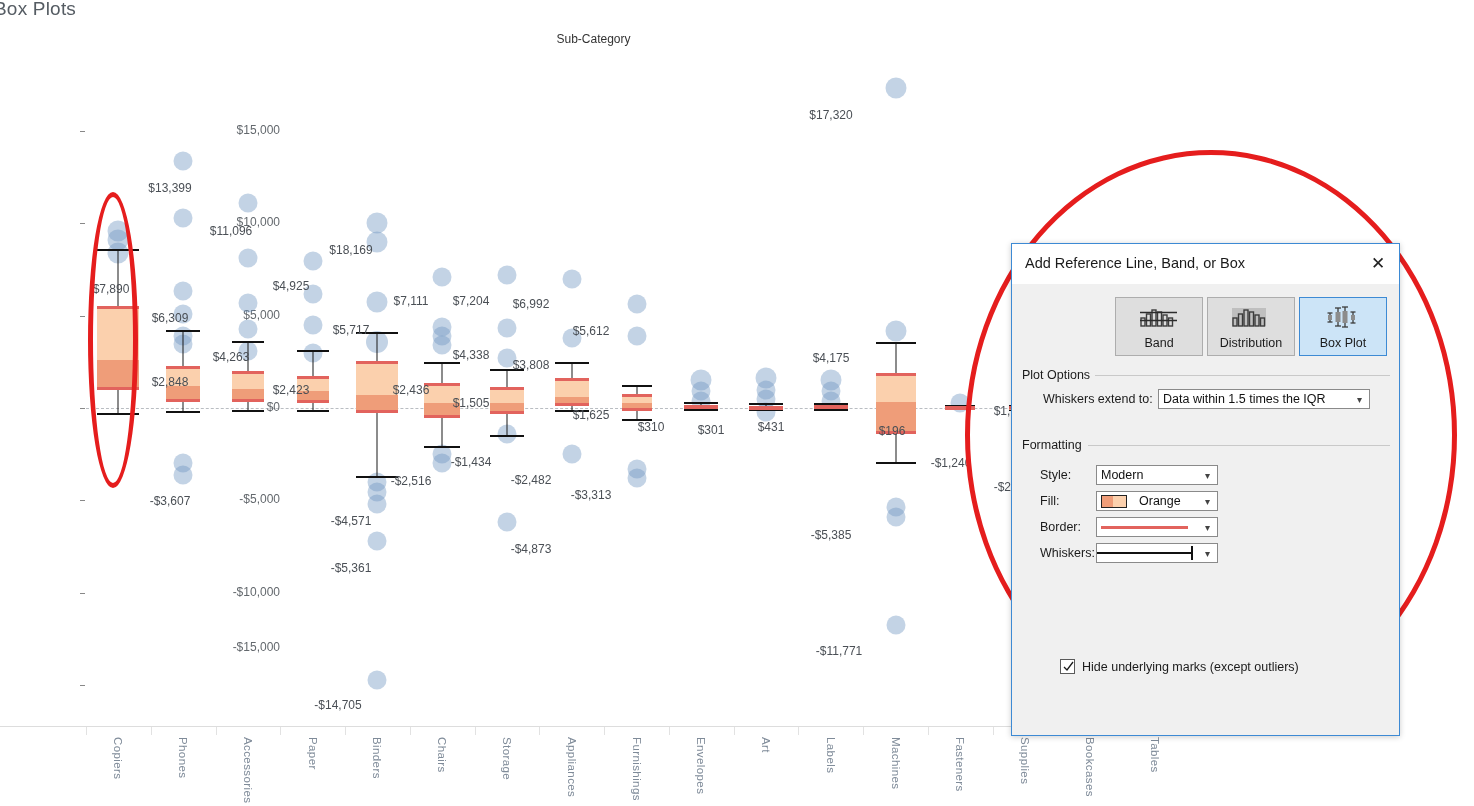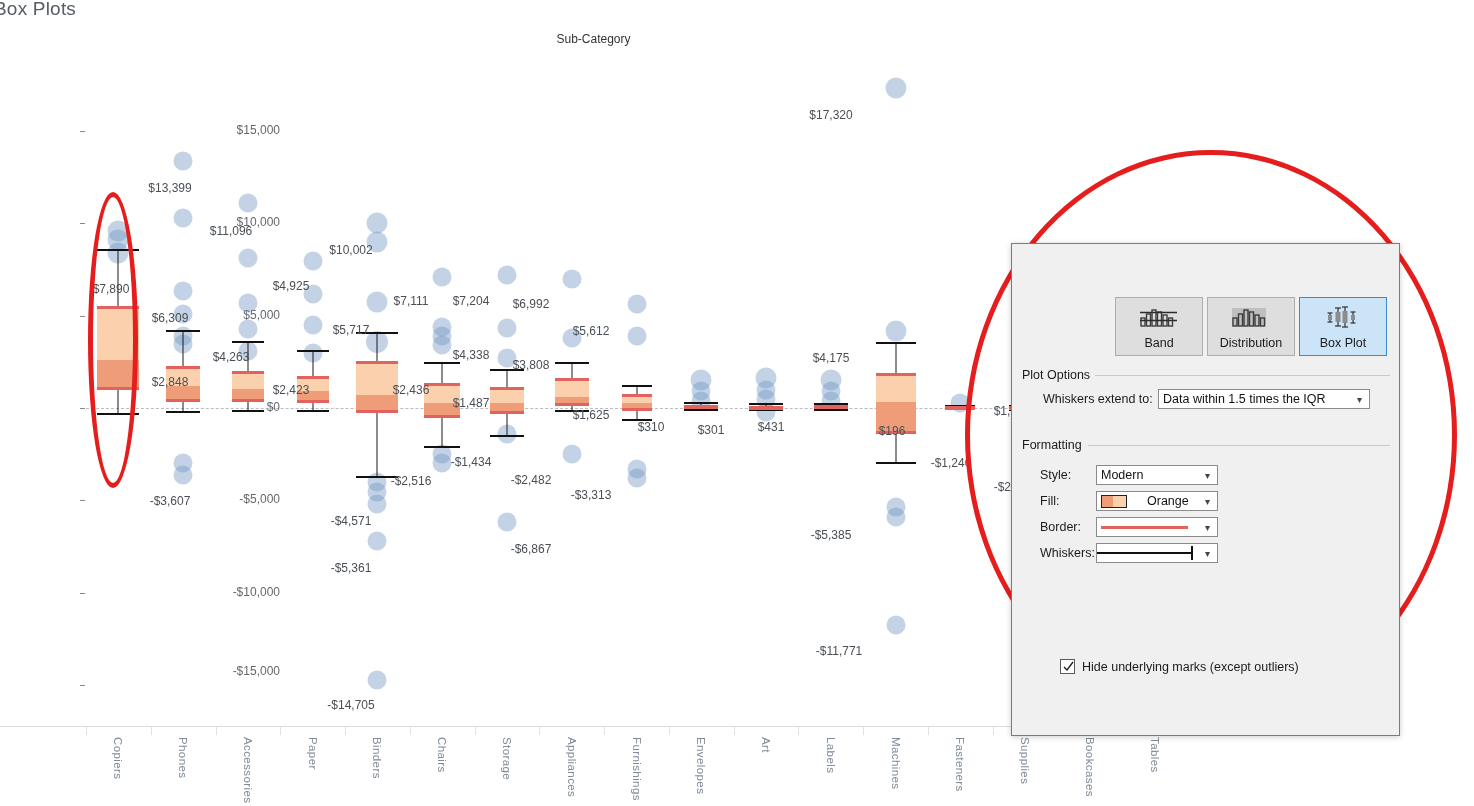--- a/index.html
+++ b/index.html
@@ -165,21 +165,21 @@
     <div class="ytick" style="top: 223.333px;">$10,000</div>
     <div class="ytickmark" style="top: 223.333px;"></div>
     <div class="ytick" style="top: 315.667px;">$5,000</div>
     <div class="ytickmark" style="top: 315.667px;"></div>
     <div class="ytick" style="top: 408px;">$0</div>
     <div class="ytickmark" style="top: 408px;"></div>
     <div class="ytick" style="top: 500.333px;">-$5,000</div>
     <div class="ytickmark" style="top: 500.333px;"></div>
     <div class="ytick" style="top: 592.667px;">-$10,000</div>
     <div class="ytickmark" style="top: 592.667px;"></div>
-    <div class="ytick" style="top: 672px;">-$15,000</div>
+    <div class="ytick" style="top: 648px;">-$15,000</div>
     <div class="ytickmark" style="top: 685px;"></div>
   </div>
 
 <div id="marks-layer">
     <div class="dot" style="left: 118.382px; top: 231.459px; width: 21px; height: 21px;"></div>
     <div class="dot" style="left: 118.382px; top: 239.953px; width: 21px; height: 21px;"></div>
     <div class="dot" style="left: 118.382px; top: 253.249px; width: 21px; height: 21px;"></div>
     <div class="dot" style="left: 183.147px; top: 160.565px; width: 19px; height: 19px;"></div>
     <div class="dot" style="left: 183.147px; top: 217.793px; width: 19px; height: 19px;"></div>
     <div class="dot" style="left: 183.147px; top: 291.494px; width: 19px; height: 19px;"></div>
@@ -443,33 +443,33 @@
 <div id="labels-layer">
     <div class="dlabel" style="left: 111px; top: 282px;">$7,890</div>
     <div class="dlabel" style="left: 170px; top: 181px;">$13,399</div>
     <div class="dlabel" style="left: 170px; top: 311px;">$6,309</div>
     <div class="dlabel" style="left: 170px; top: 375px;">$2,848</div>
     <div class="dlabel" style="left: 170px; top: 494px;">-$3,607</div>
     <div class="dlabel" style="left: 231px; top: 224px;">$11,096</div>
     <div class="dlabel" style="left: 231px; top: 350px;">$4,263</div>
     <div class="dlabel" style="left: 291px; top: 279px;">$4,925</div>
     <div class="dlabel" style="left: 291px; top: 383px;">$2,423</div>
-    <div class="dlabel" style="left: 351px; top: 243px;">$10,002</div>
+    <div class="dlabel" style="left: 351px; top: 243px;">$18,169</div>
     <div class="dlabel" style="left: 351px; top: 323px;">$5,717</div>
     <div class="dlabel" style="left: 351px; top: 514px;">-$4,571</div>
     <div class="dlabel" style="left: 351px; top: 561px;">-$5,361</div>
-    <div class="dlabel" style="left: 351px; top: 698px;">-$14,705</div>
+    <div class="dlabel" style="left: 338px; top: 698px;">-$14,705</div>
     <div class="dlabel" style="left: 411px; top: 294px;">$7,111</div>
     <div class="dlabel" style="left: 411px; top: 383px;">$2,436</div>
     <div class="dlabel" style="left: 411px; top: 474px;">-$2,516</div>
     <div class="dlabel" style="left: 471px; top: 294px;">$7,204</div>
     <div class="dlabel" style="left: 471px; top: 348px;">$4,338</div>
-    <div class="dlabel" style="left: 471px; top: 396px;">$1,487</div>
+    <div class="dlabel" style="left: 471px; top: 396px;">$1,505</div>
     <div class="dlabel" style="left: 471px; top: 455px;">-$1,434</div>
-    <div class="dlabel" style="left: 531px; top: 542px;">-$6,867</div>
+    <div class="dlabel" style="left: 531px; top: 542px;">-$4,873</div>
     <div class="dlabel" style="left: 531px; top: 297px;">$6,992</div>
     <div class="dlabel" style="left: 531px; top: 358px;">$3,808</div>
     <div class="dlabel" style="left: 531px; top: 473px;">-$2,482</div>
     <div class="dlabel" style="left: 591px; top: 324px;">$5,612</div>
     <div class="dlabel" style="left: 591px; top: 408px;">$1,625</div>
     <div class="dlabel" style="left: 591px; top: 488px;">-$3,313</div>
     <div class="dlabel" style="left: 651px; top: 420px;">$310</div>
     <div class="dlabel" style="left: 711px; top: 423px;">$301</div>
     <div class="dlabel" style="left: 771px; top: 420px;">$431</div>
     <div class="dlabel" style="left: 831px; top: 108px;">$17,320</div>
@@ -517,20 +517,24 @@
     <div class="catlabel" style="left: 1083.85px;">Bookcases</div>
     <div class="catsep" style="left: 1122.24px;"></div>
     <div class="catlabel" style="left: 1148.62px;">Tables</div>
   </div>
 
 <div class="redellipse" style="left:88px;top:192px;width:50px;height:296px;"></div>
 <div class="redellipse" style="left:965px;top:150px;width:492px;height:570px;"></div>
 
 <div id="dialog">
 
+  <div id="dlg-titlebar">
+    <div id="dlg-title">Add Reference Line, Band, or Box</div>
+    <div id="dlg-close">✕</div>
+  </div>
 
 
   <div class="typebtn" style="left:103px;">
     <span class="glyph">
       <svg width="40" height="24" viewBox="0 0 40 24">
         <g fill="none" stroke="#3c3c3c" stroke-width="1.4">
           <rect x="2" y="13" width="4" height="8"></rect>
             <rect x="7.5" y="9" width="4" height="12"></rect>
           <rect x="13" y="5" width="4" height="16"></rect>
             <rect x="18.5" y="7" width="4" height="14"></rect>
@@ -607,21 +611,21 @@
   <div class="grouprule" style="left:76px;top:201px;width:302px;"></div>
 
   <div class="fldlabel" style="left:28px;top:224px;">Style:</div>
   <div class="combo" style="left:84px;top:221px;width:122px;">
     <span class="ctext">Modern</span>
     <span class="carrow">▾</span>
   </div>
 
   <div class="fldlabel" style="left:28px;top:250px;">Fill:</div>
   <div class="combo" style="left:84px;top:247px;width:122px;">
-    <span class="ctext" style="display:flex;align-items:center;gap:20px;">
+    <span class="ctext" style="display:flex;align-items:center;gap:12px;">
       <span style="display:inline-block;width:24px;height:11px;border:1px solid #222;background:linear-gradient(to right,#ef9d79 0 45%,#fbd0ad 45% 100%);"></span>
       <span>Orange</span>
     </span>
     <span class="carrow">▾</span>
   </div>
 
   <div class="fldlabel" style="left:28px;top:276px;">Border:</div>
   <div class="combo" style="left:84px;top:273px;width:122px;">
     <span class="ctext" style="display:flex;align-items:center;">
       <span style="display:inline-block;width:87px;height:3px;background:#e2635d;"></span>

